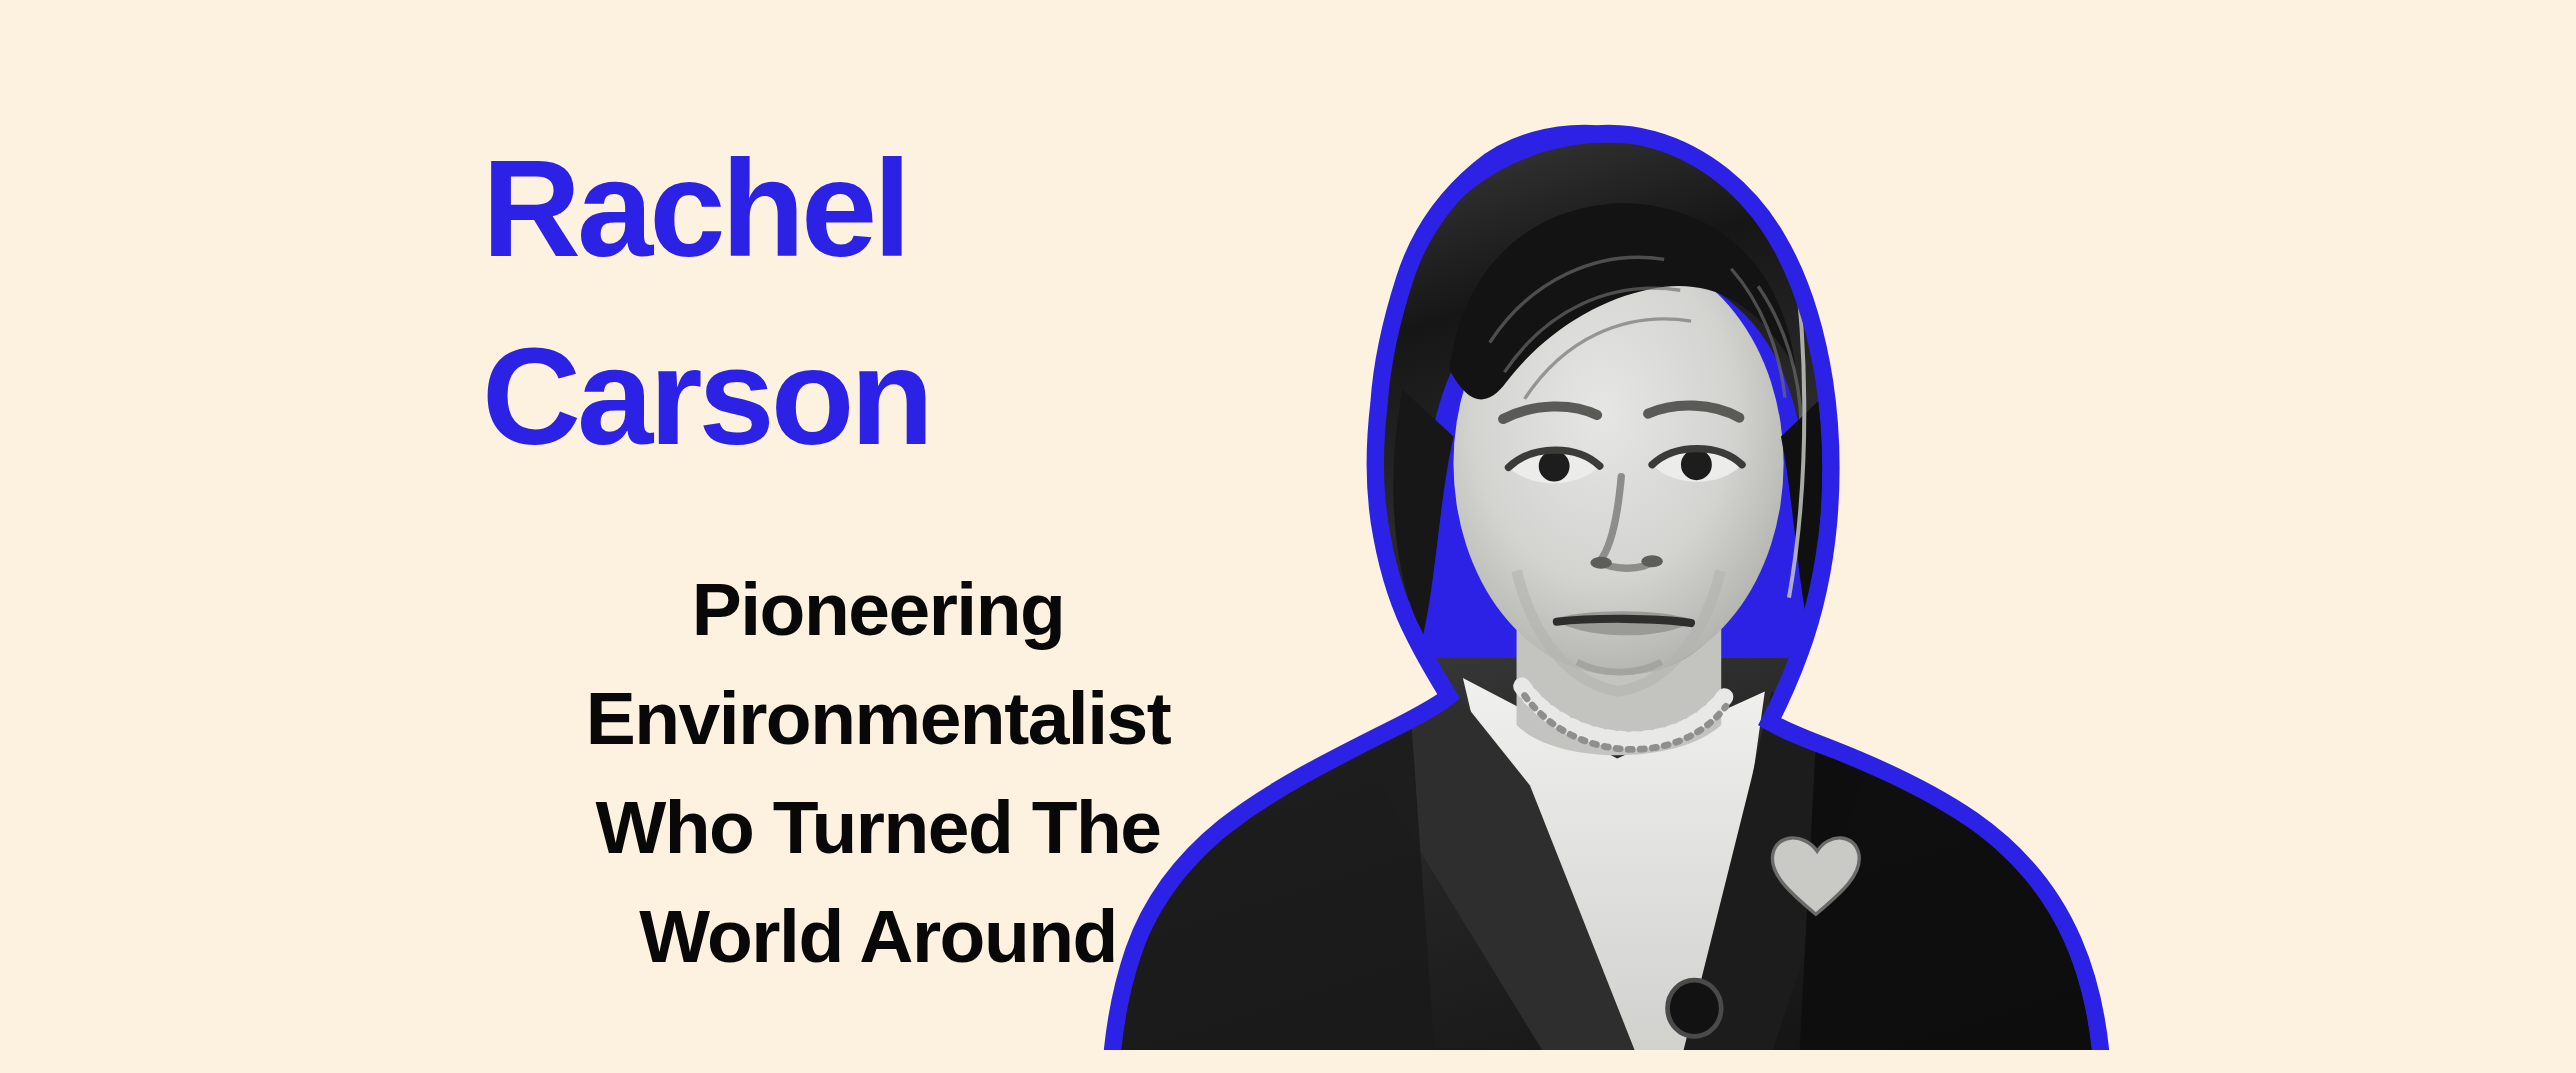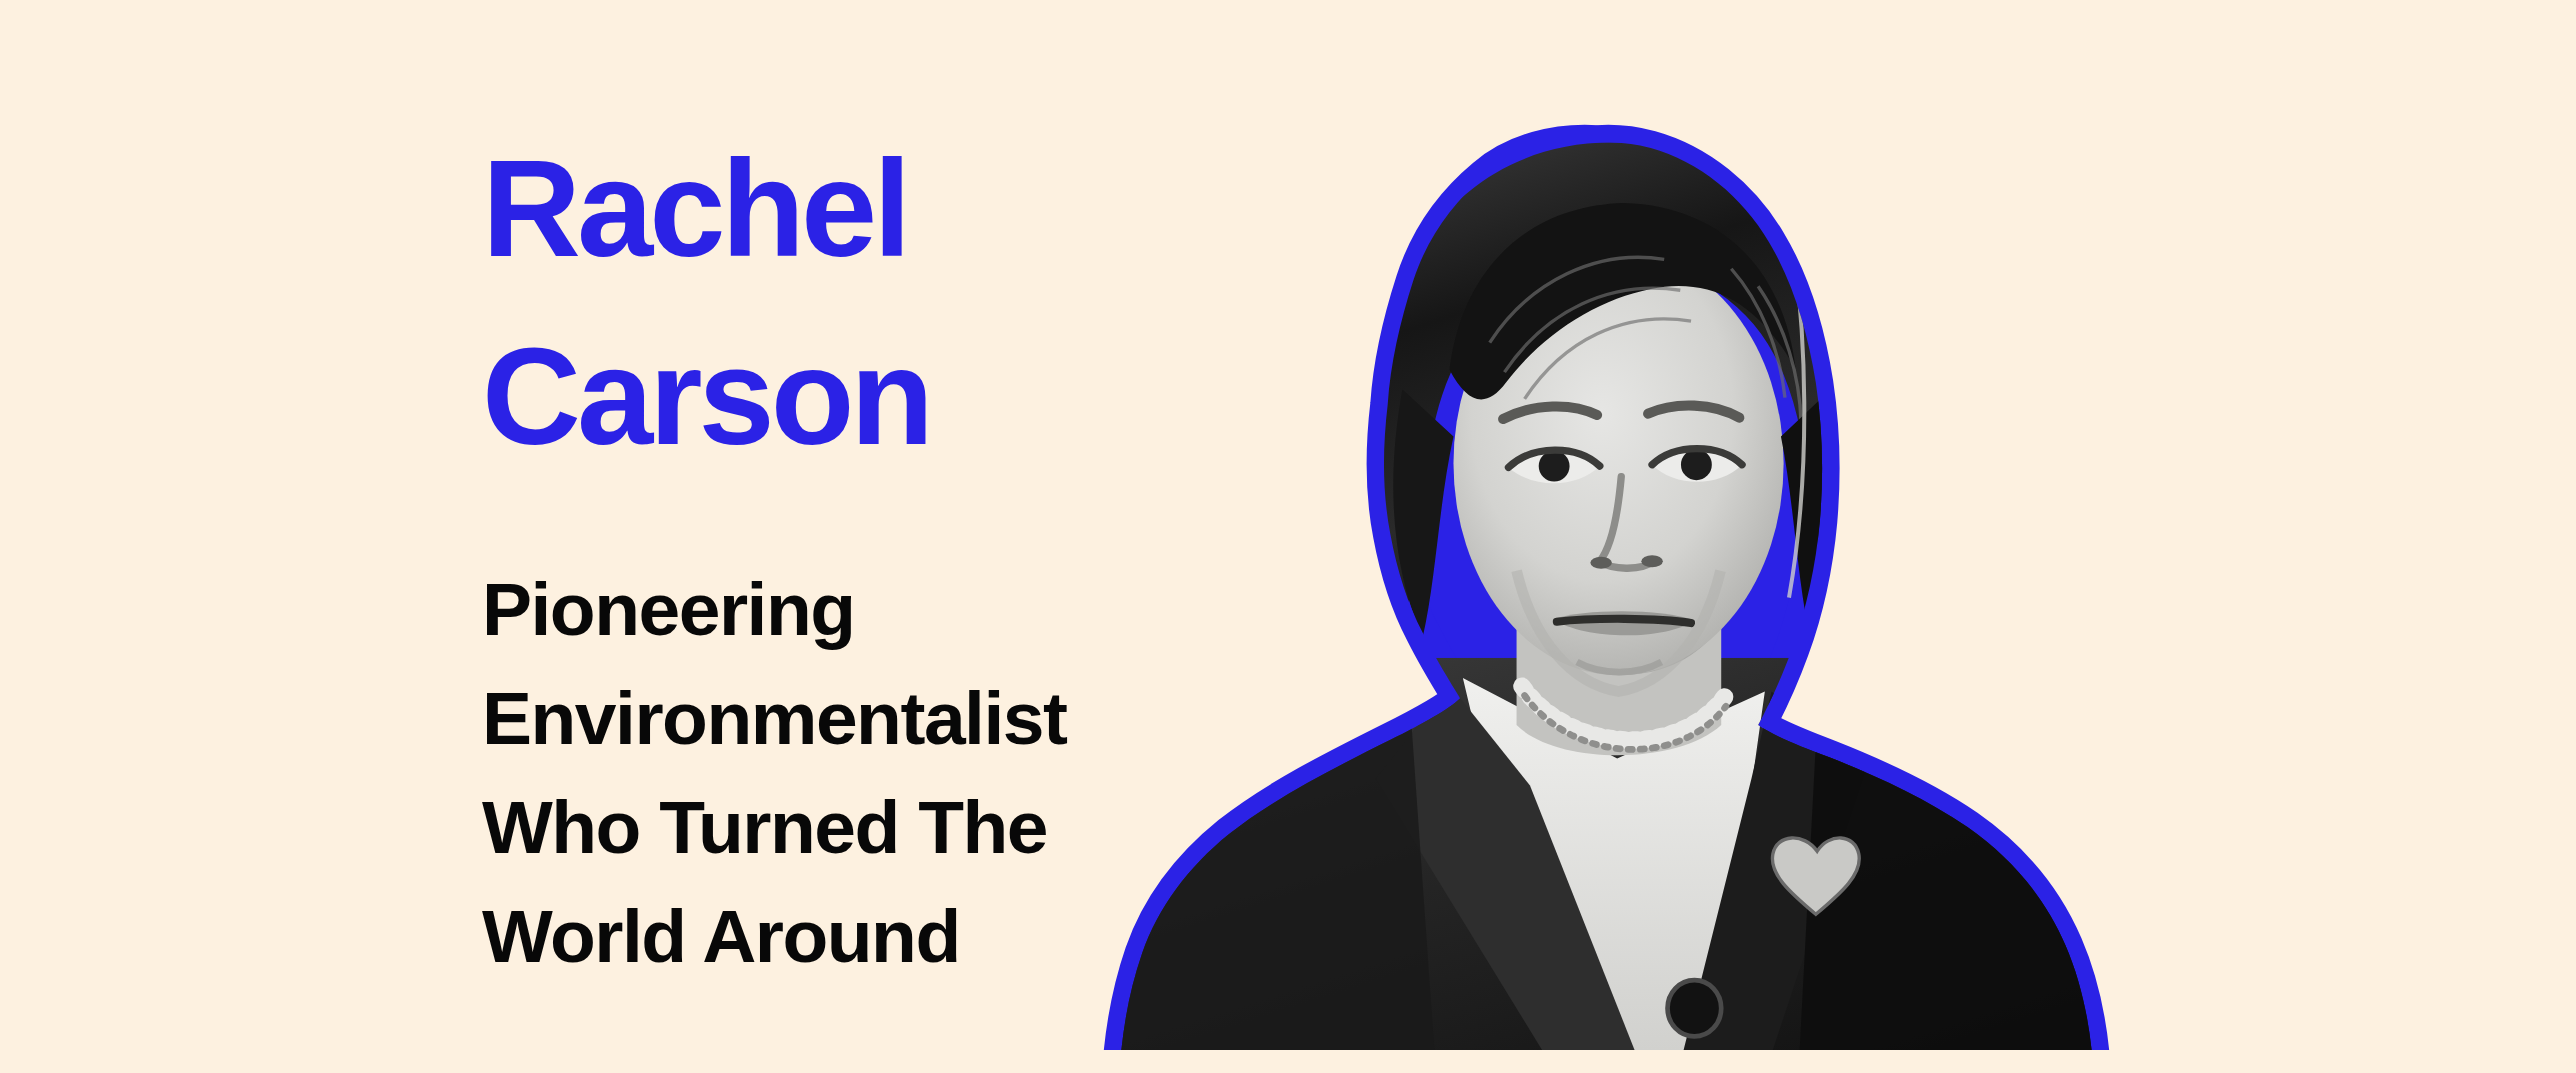--- a/index.html
+++ b/index.html
@@ -75,21 +75,21 @@
   }
 </style>
 </head>
 <body>
 
 <div id="stage" style="background: rgb(253, 241, 224);">
 
   <div id="text-block">
     <h1 id="headline" style="color: rgb(43, 34, 230);">Rachel
 Carson</h1>
-    <p id="subhead" style="color: rgb(8, 8, 8);">Pioneering
+    <p id="subhead" style="color: rgb(8, 8, 8); text-align: center;">Pioneering
 Environmentalist
 Who Turned The
 World Around</p>
   </div>
 
   <div id="portrait-wrap">
     <svg id="portrait-svg" viewBox="0 0 1560 1450" xmlns="http://www.w3.org/2000/svg">
       <defs>
 
         <path id="silhouette" d="

